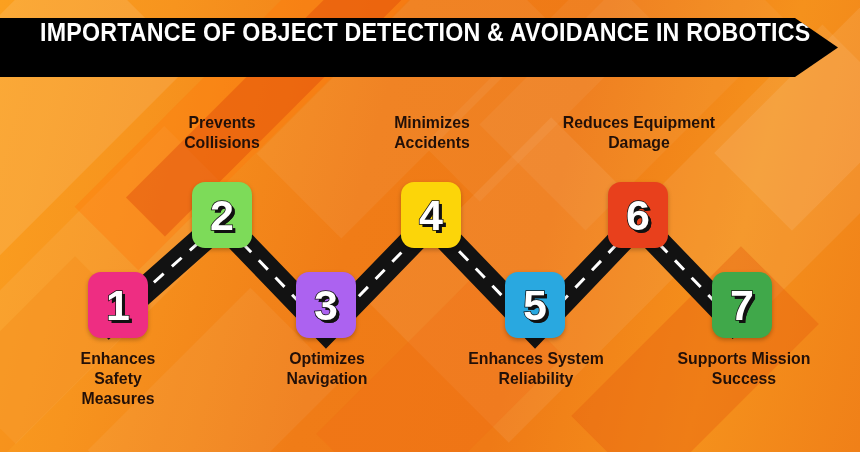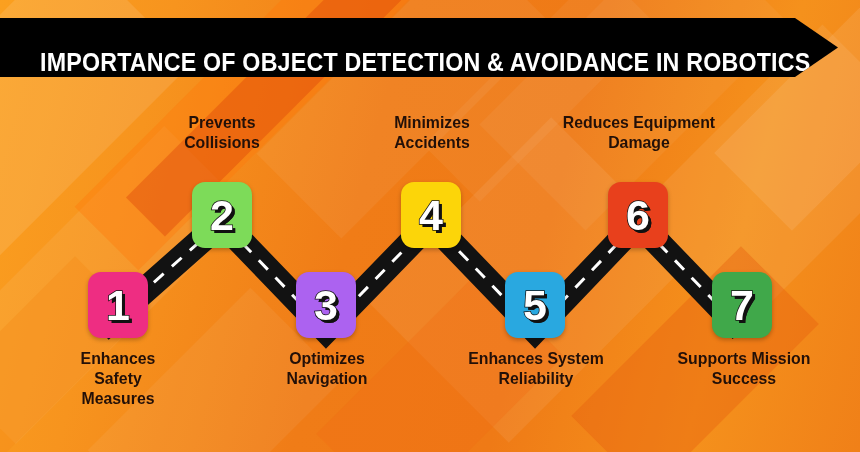--- a/index.html
+++ b/index.html
@@ -29,21 +29,21 @@
   .deco.d12{left:790px; top:-30px;  width:110px;height:260px;background:rgba(255,255,255,.09);}
   .deco.d13{left:-30px; top:250px;  width:90px; height:260px;background:rgba(245,140,25,.40);}
   .deco.d14{left:500px; top:-40px;  width:80px; height:250px;background:rgba(255,255,255,.05);}
 
   
   #title-banner{
     position:absolute;left:0;top:18px;width:838px;height:59px;
     background:#000;
     -webkit-clip-path:polygon(0 0, 795px 0, 838px 50%, 795px 100%, 0 100%);
     clip-path:polygon(0 0, 795px 0, 838px 50%, 795px 100%, 0 100%);
-    display:flex;align-items:flex-end;
+    display:flex;align-items:flex-start;
   }
   #title-text{
     color:#fff;font-weight:bold;font-size:25px;letter-spacing:.2px;
     margin-left:40px;white-space:nowrap;
     transform:scaleX(.93);transform-origin:left center;
   }
 
   
   #road{position:absolute;left:0;top:0;width:860px;height:452px;}
 

